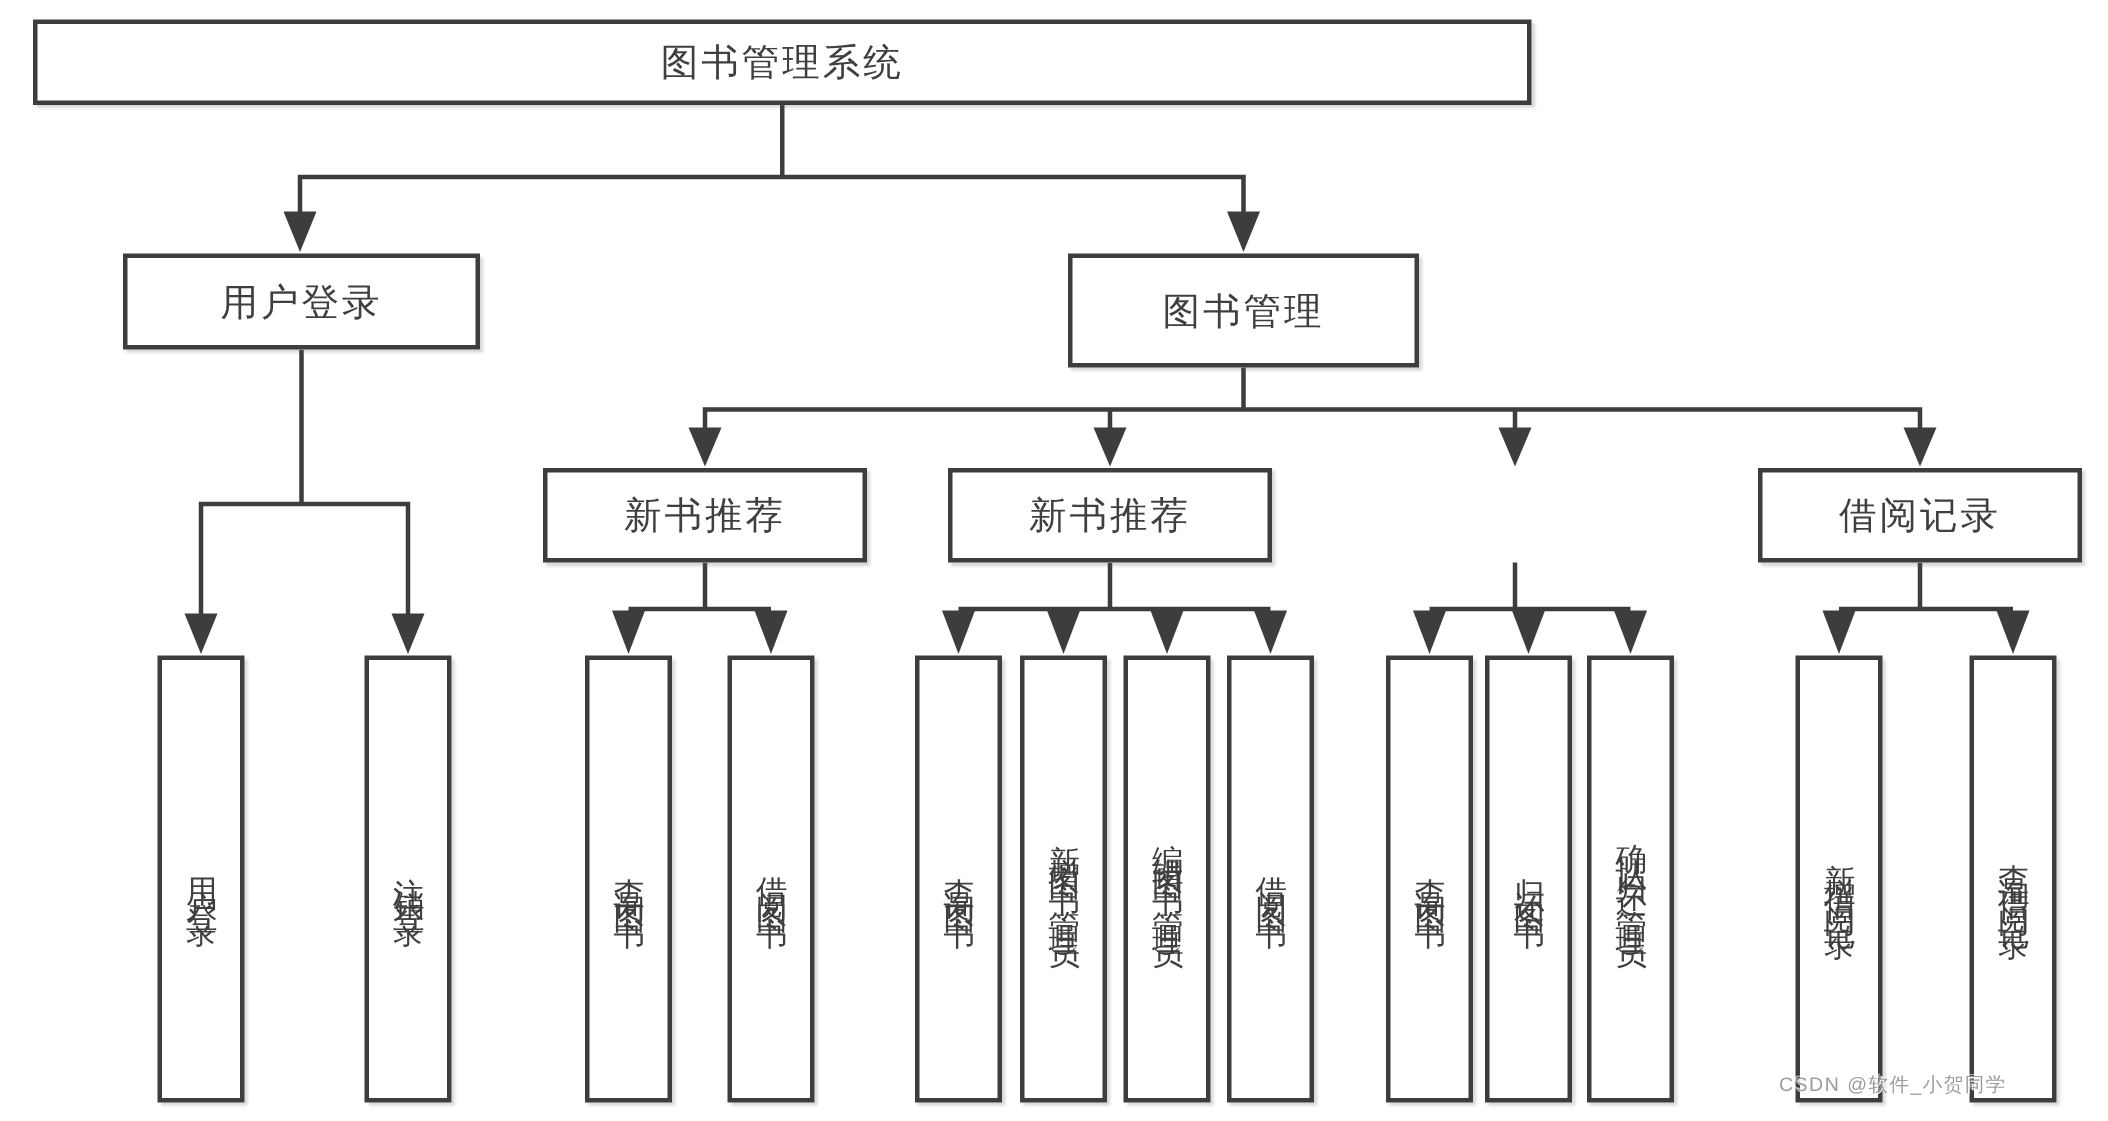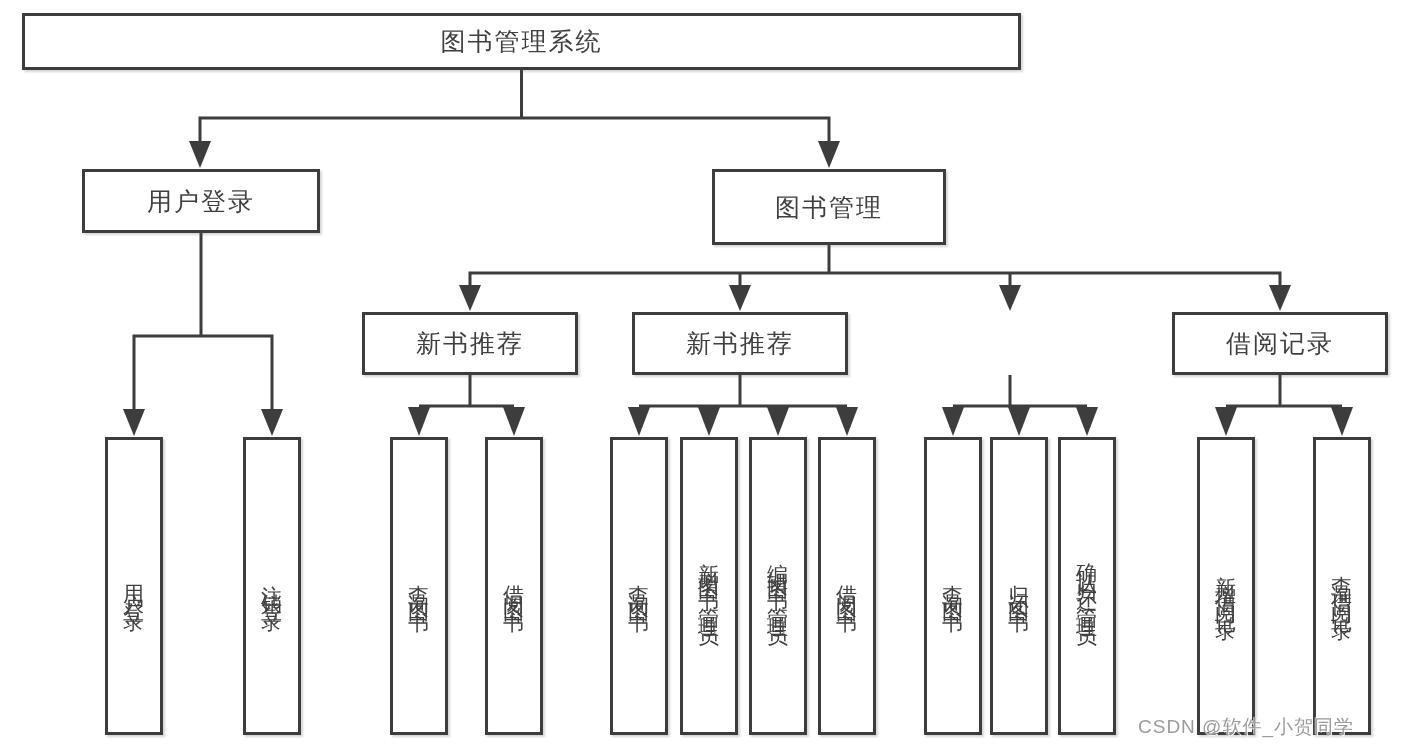--- a/index.html
+++ b/index.html
@@ -23,22 +23,22 @@
     color:var(--text);z-index:2;
     box-shadow:2px 2px 2px rgba(90,90,90,0.25);
   }
   .hbox{font-size:25px;letter-spacing:2px;}
   .vbox{top:437px;width:58px;height:298px;}
   .vtext{
     writing-mode:vertical-rl;
     font-size:21px;line-height:1;letter-spacing:9px;white-space:nowrap;
   }
   .watermark{
-    position:absolute;left:1138px;top:714px;z-index:3;
-    font-size:19px;letter-spacing:1px;color:var(--watermark);
+    position:absolute;left:1186px;top:714px;z-index:3;
+    font-size:13px;letter-spacing:1px;color:var(--watermark);
     text-shadow:1px 1px 0 rgba(255,255,255,0.95), -1px -1px 0 rgba(255,255,255,0.6);
   }
 </style>
 </head>
 <body>
 
 <div class="canvas">
 
   <svg class="connectors" width="1405" height="747">
 

